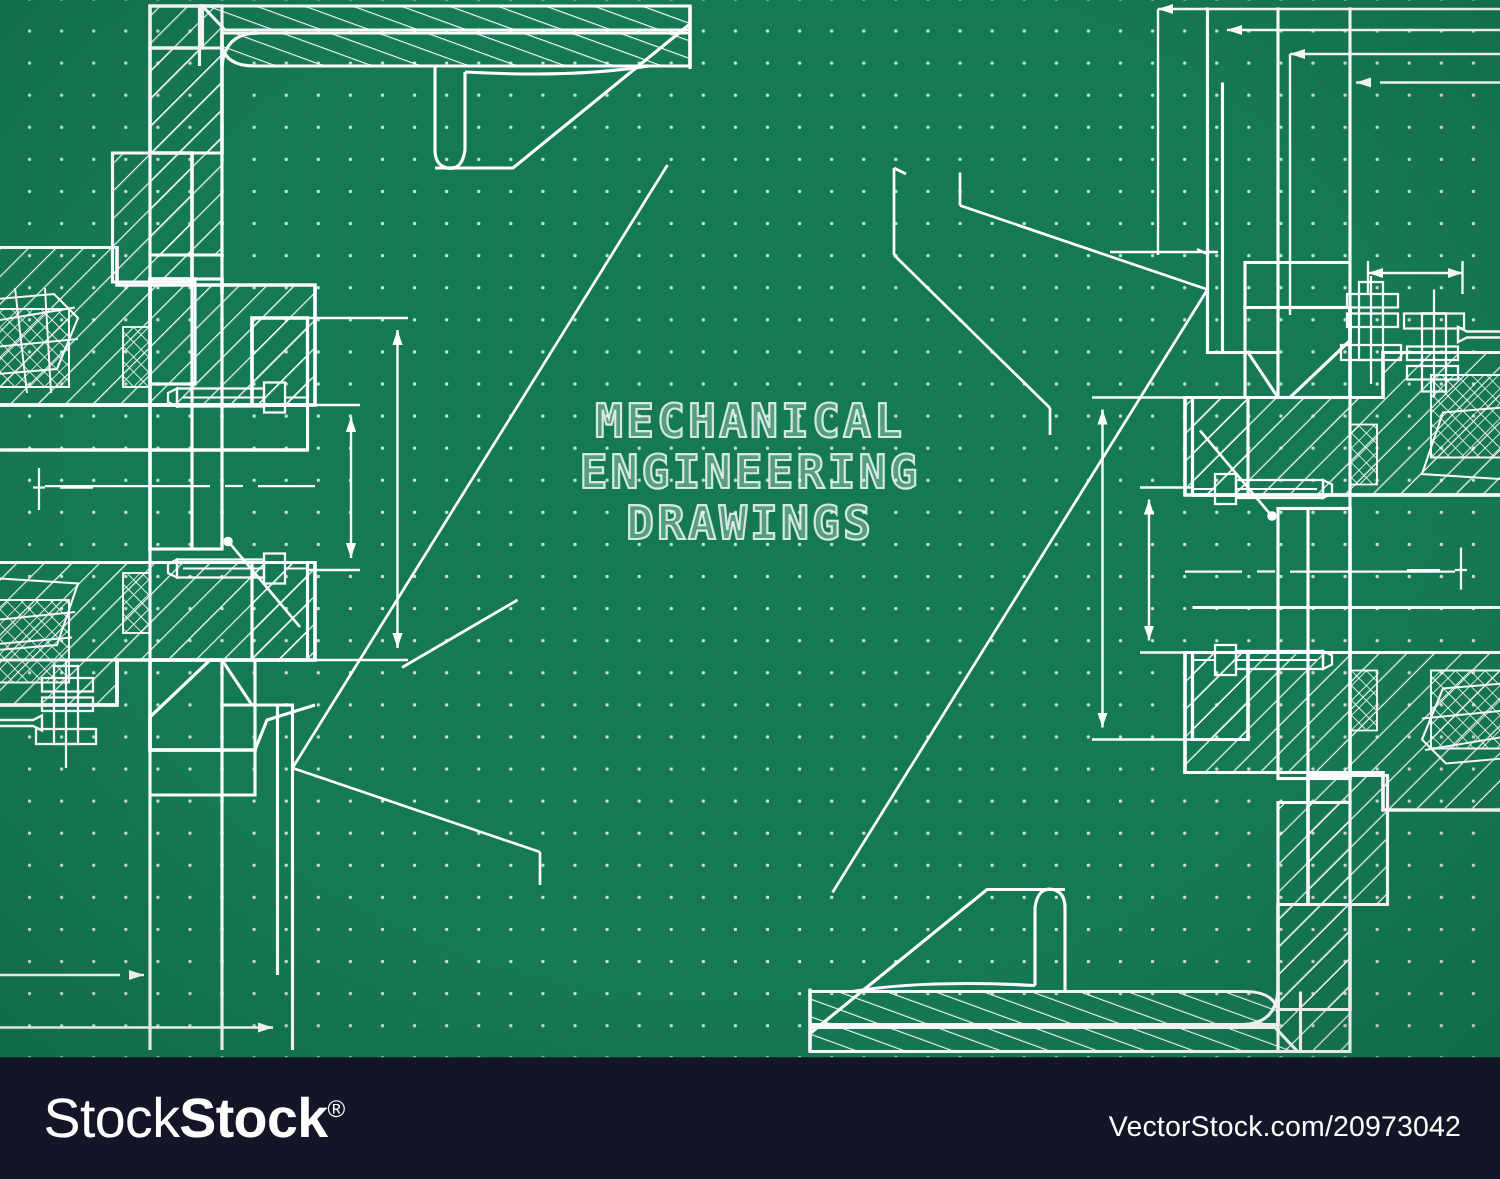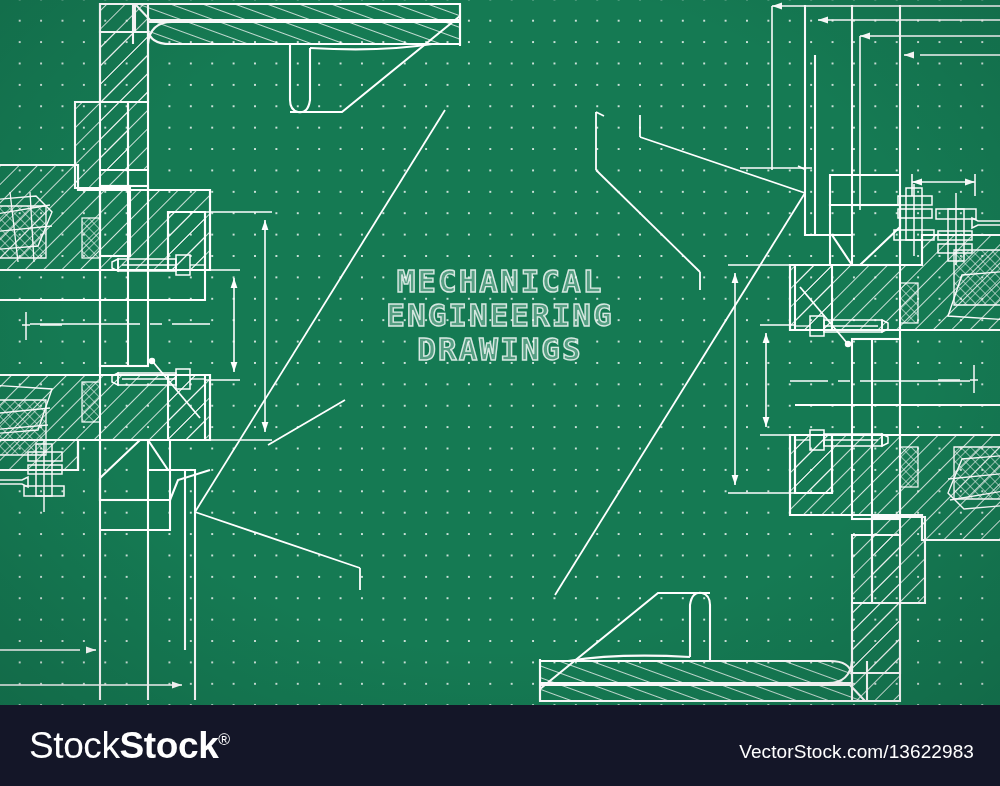--- a/index.html
+++ b/index.html
@@ -415,16 +415,16 @@
       <div class="tline">MECHANICAL</div>
       <div class="tline">ENGINEERING</div>
       <div class="tline">DRAWINGS</div>
     </div>
 
     <div id="art-vignette"></div>
   </div>
 
   <div id="watermark">
     <div id="wm-logo"><span class="light">Stock</span><span class="bold">Stock</span><span class="reg">®</span></div>
-    <div id="wm-url">VectorStock.com/13622983</div>
+    <div id="wm-url">VectorStock.com/20973042</div>
   </div>
 
 </div>
 
 </body></html>

